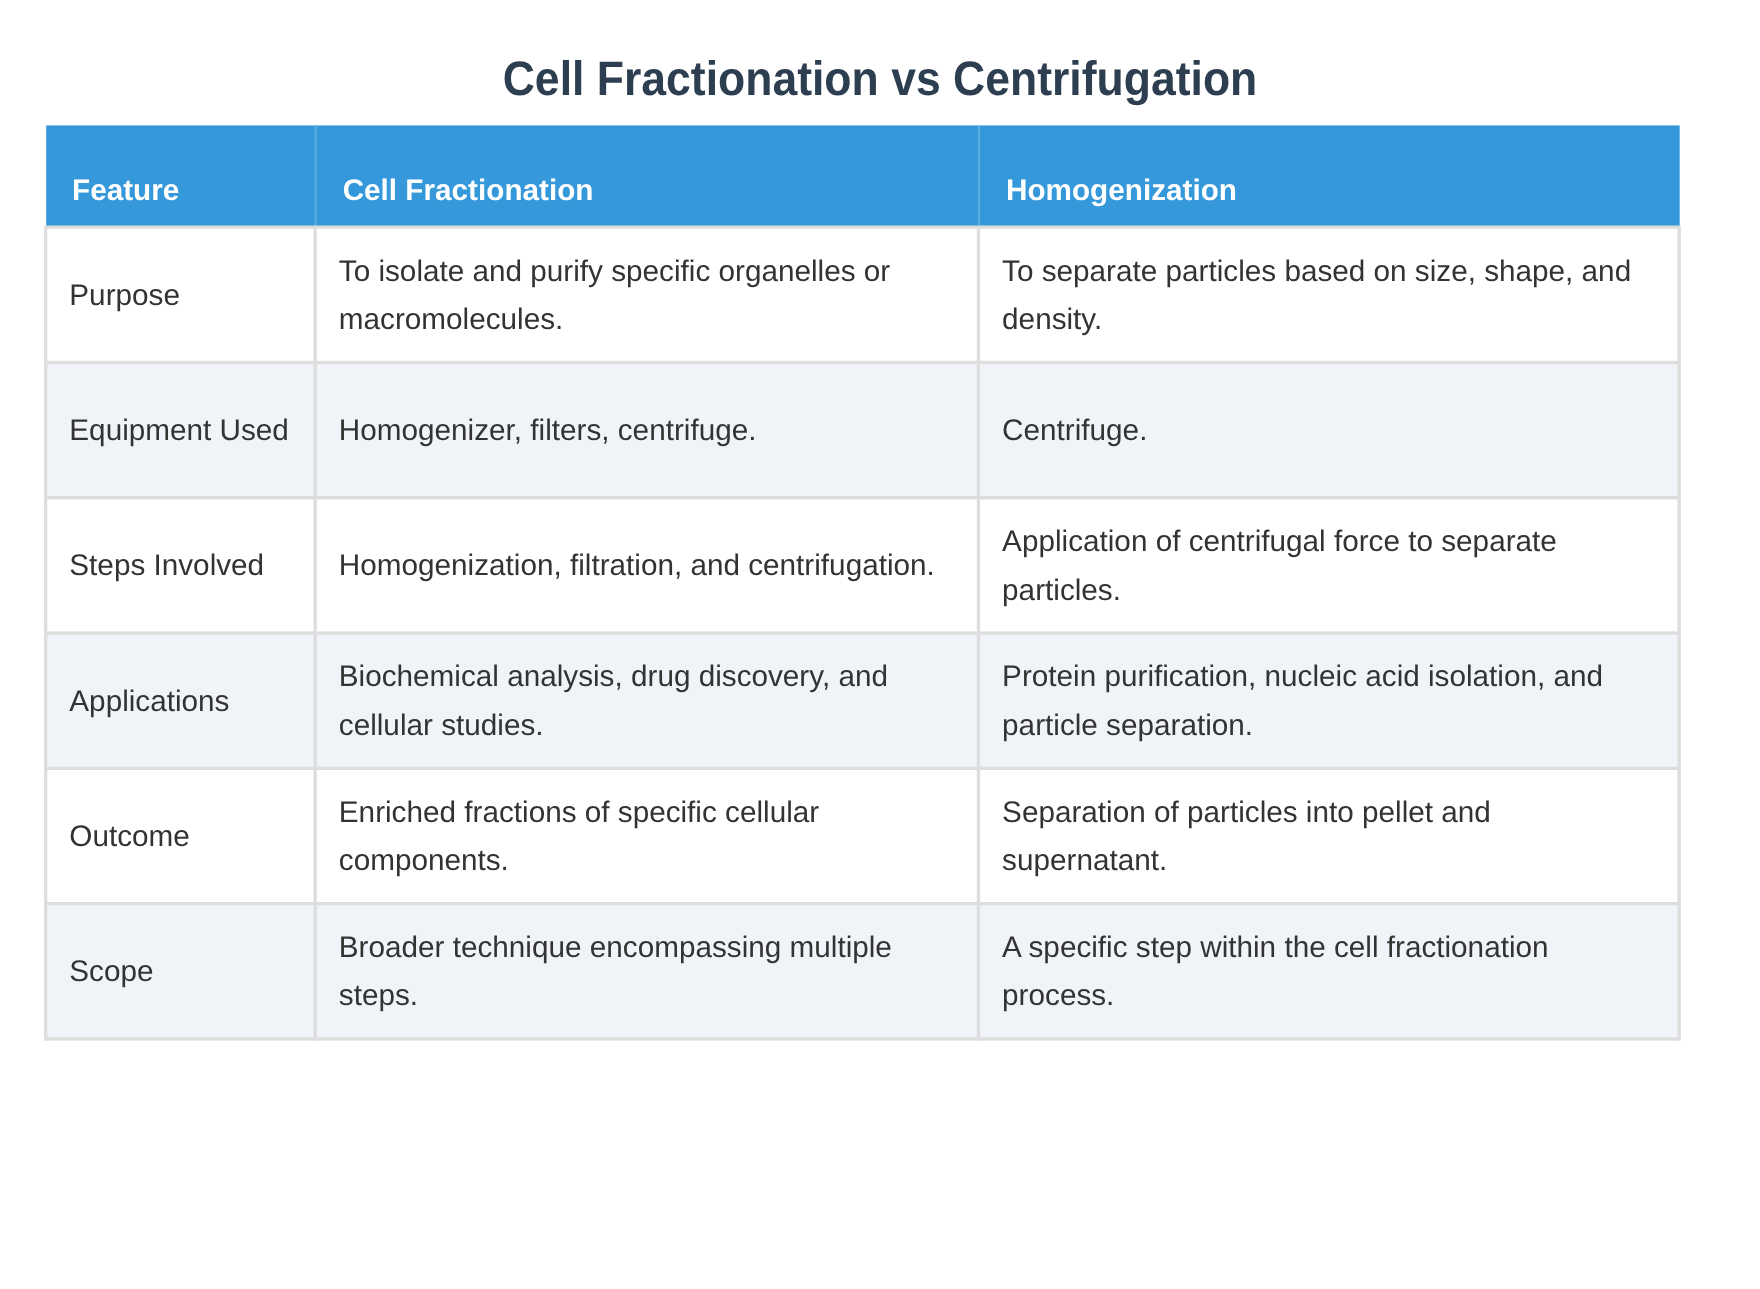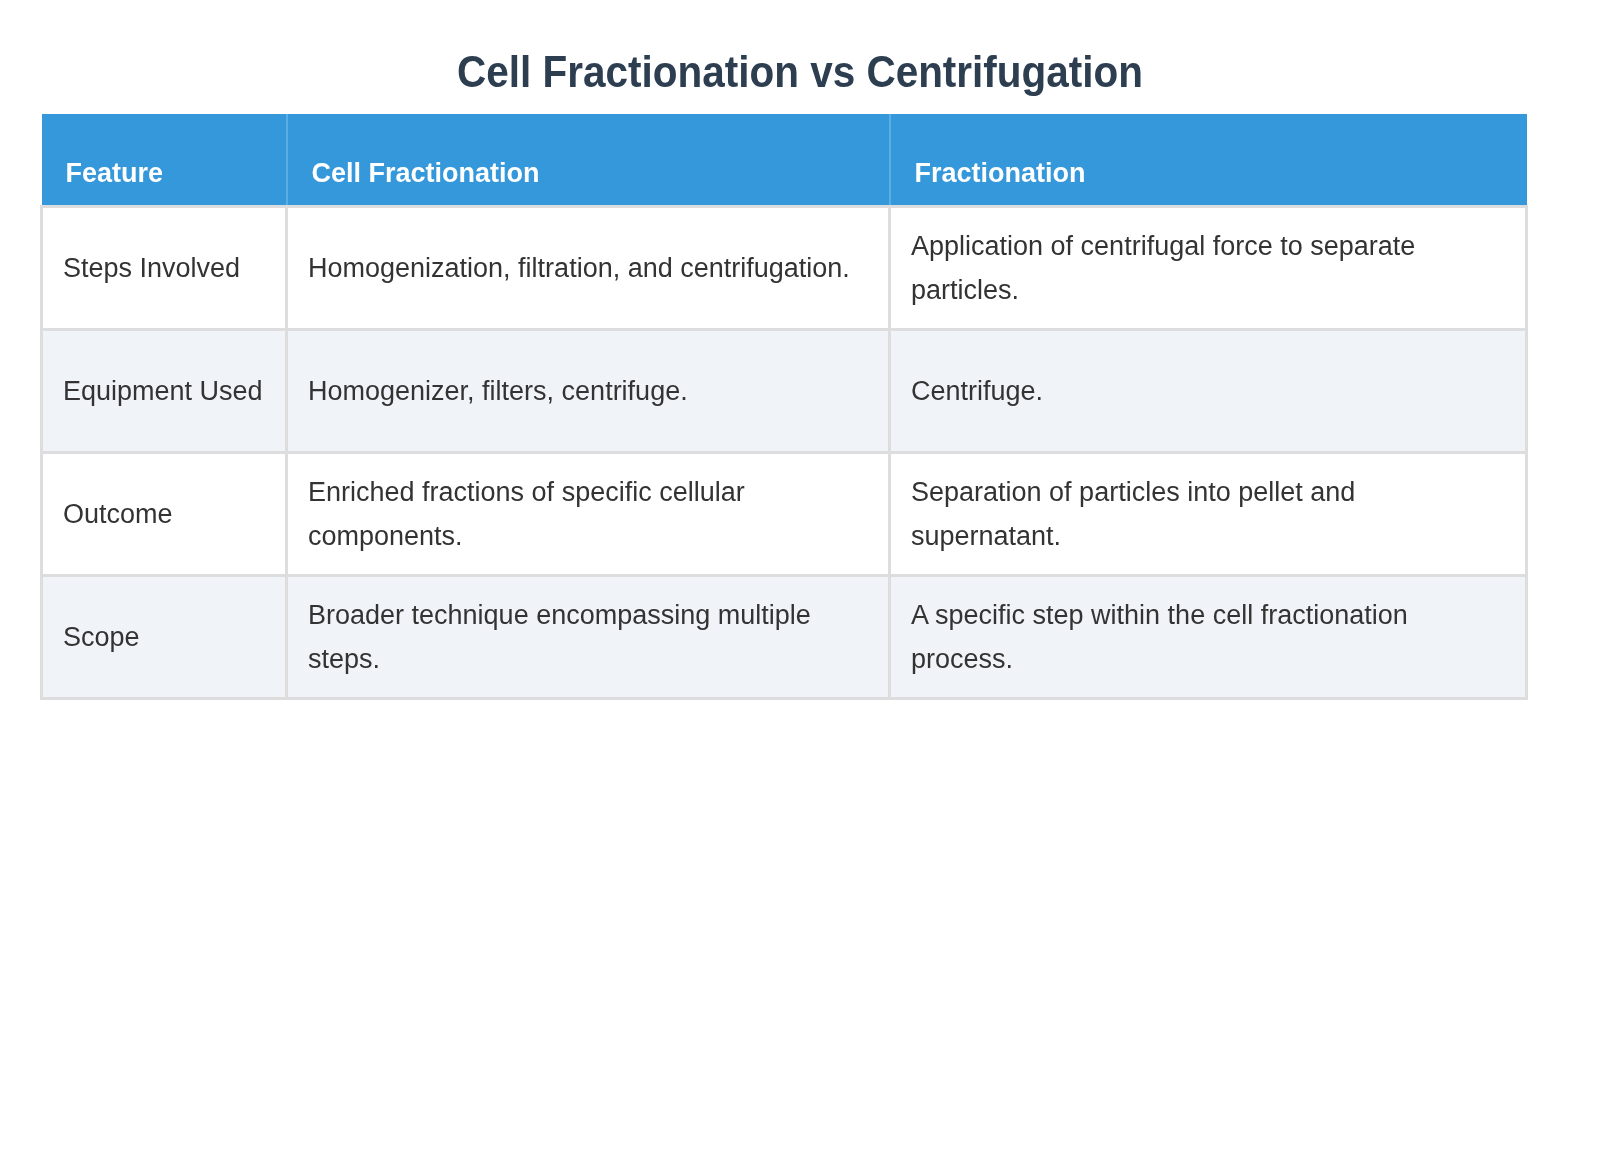--- a/index.html
+++ b/index.html
@@ -54,33 +54,43 @@
 </head>
 <body>
 
 <h1 class="title">Cell Fractionation vs Centrifugation</h1>
 
 <table>
   <thead>
     <tr>
       <th class="col-feature">Feature</th>
       <th class="col-cf">Cell Fractionation</th>
-      <th>Fractionation</th>
+      <th>Homogenization</th>
     </tr>
   </thead>
   <tbody>
+    <tr>
+      <td>Purpose</td>
+      <td>To isolate and purify specific organelles or macromolecules.</td>
+      <td>To separate particles based on size, shape, and density.</td>
+    </tr>
+    <tr>
+      <td>Equipment Used</td>
+      <td>Homogenizer, filters, centrifuge.</td>
+      <td>Centrifuge.</td>
+    </tr>
     <tr>
       <td>Steps Involved</td>
       <td>Homogenization, filtration, and centrifugation.</td>
       <td>Application of centrifugal force to separate particles.</td>
     </tr>
     <tr>
-      <td>Equipment Used</td>
-      <td>Homogenizer, filters, centrifuge.</td>
-      <td>Centrifuge.</td>
+      <td>Applications</td>
+      <td>Biochemical analysis, drug discovery, and cellular studies.</td>
+      <td>Protein purification, nucleic acid isolation, and particle separation.</td>
     </tr>
     <tr>
       <td>Outcome</td>
       <td>Enriched fractions of specific cellular components.</td>
       <td>Separation of particles into pellet and supernatant.</td>
     </tr>
     <tr>
       <td>Scope</td>
       <td>Broader technique encompassing multiple steps.</td>
       <td>A specific step within the cell fractionation process.</td>

